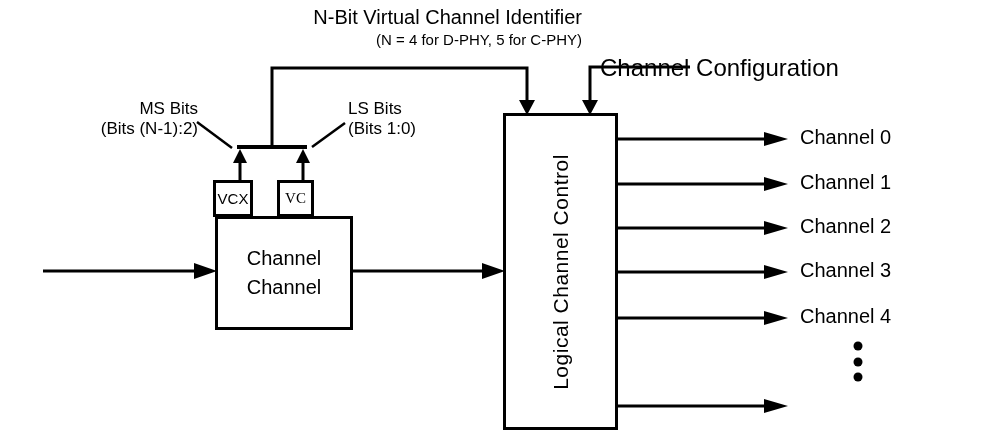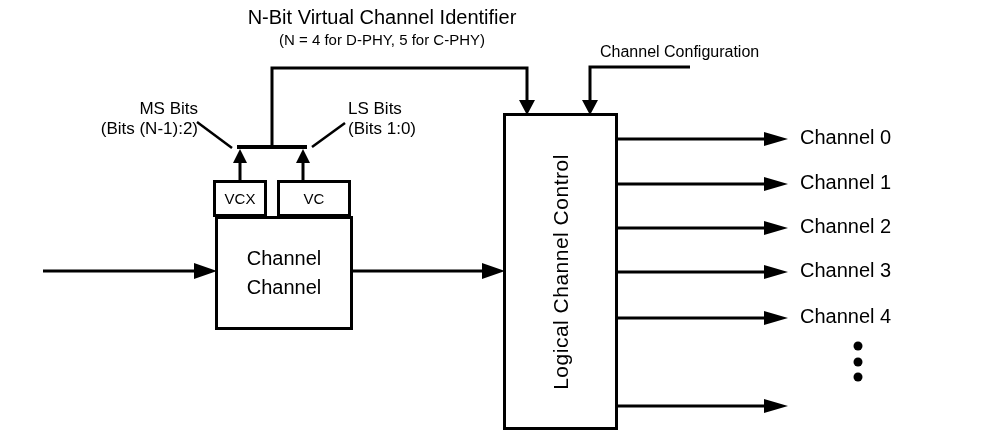--- a/index.html
+++ b/index.html
@@ -13,30 +13,30 @@
   }
   svg.wires{position:absolute;left:0;top:0;}
   .box{
     position:absolute;
     border:3px solid #000;
     background:#fff;
     box-sizing:border-box;
     display:flex;align-items:center;justify-content:center;
     text-align:center;
   }
-  .vcx-box{left:213px;top:180px;width:54px;height:37px;font-size:15px;}
-  .vc-box{left:277px;top:180px;width:74px;height:37px;font-size:15px;}
+  .vcx-box{left:213px;top:180px;width:40px;height:37px;font-size:15px;}
+  .vc-box{left:277px;top:180px;width:37px;height:37px;font-size:15px;font-family:Liberation Serif, serif;}
   .cd-box{left:215px;top:216px;width:138px;height:114px;font-size:20px;line-height:29px;}
   .lcc-box{left:503px;top:113px;width:115px;height:317px;}
   .lcc-text{transform:rotate(-90deg);white-space:nowrap;font-size:21px;letter-spacing:0.5px;}
   .lbl{position:absolute;white-space:nowrap;}
-  .title-block{left:182px;top:5px;width:400px;text-align:center;}
+  .title-block{left:182px;top:5px;width:400px;text-align:right;}
   .title-l1{font-size:20px;line-height:24px;}
   .title-l2{font-size:15px;line-height:22px;}
-  .chan-config{left:600px;top:43px;font-size:16px;}
+  .chan-config{left:600px;top:54px;font-size:24px;}
   .packet-in{left:40px;top:232px;font-size:20px;}
   .ms-bits{left:48px;top:99px;width:150px;text-align:right;font-size:17px;line-height:20px;}
   .ls-bits{left:348px;top:99px;font-size:17px;line-height:20px;}
   .chan{position:absolute;left:800px;font-size:20px;white-space:nowrap;}
   .chan sup{font-size:13px;position:relative;top:-1px;}
 </style>
 </head>
 <body>
 
 <div class="canvas">

